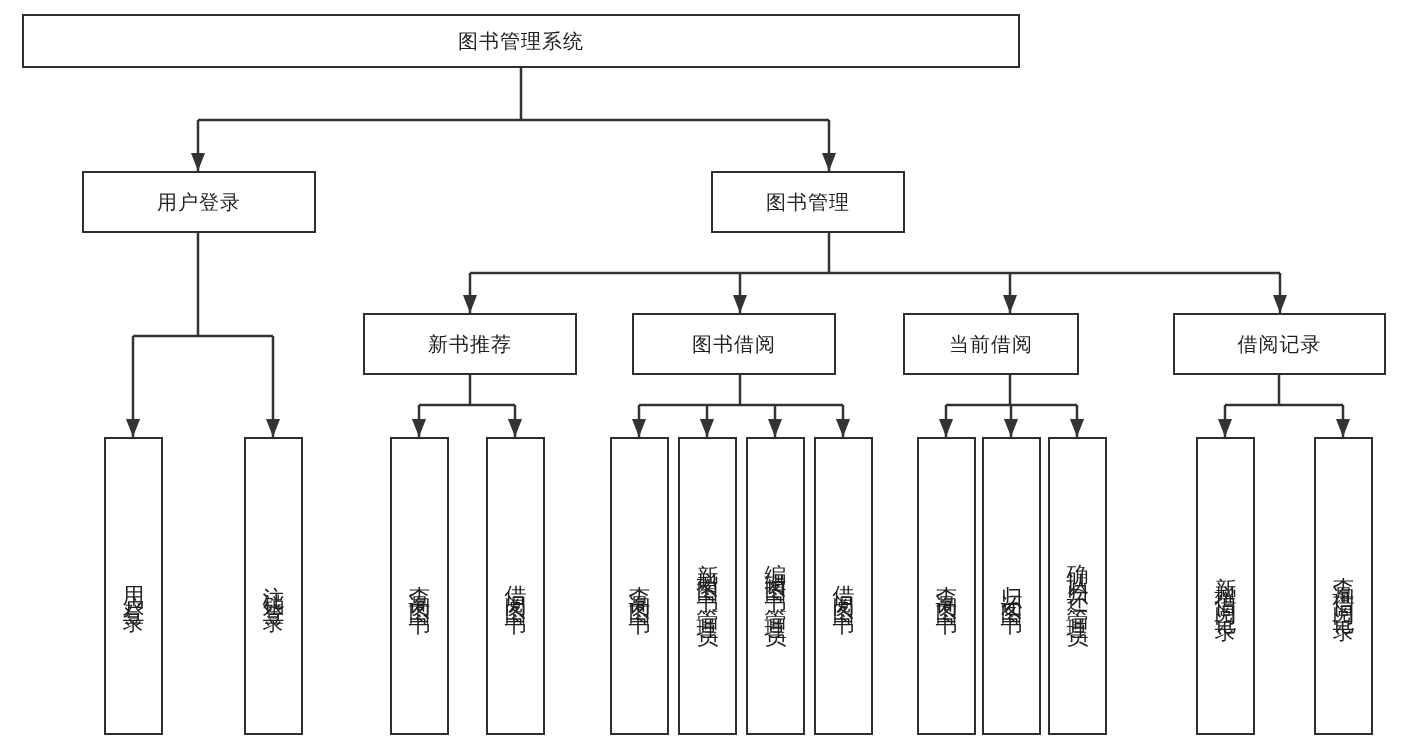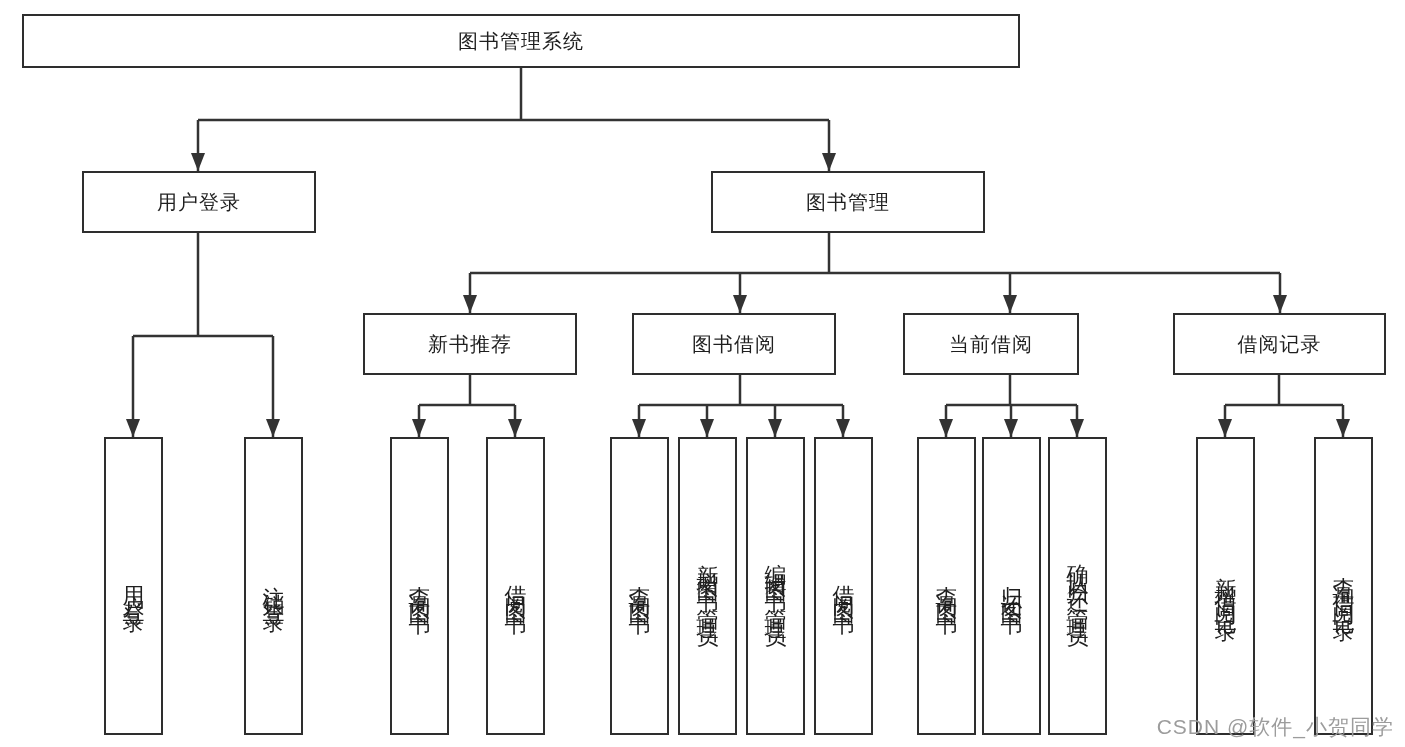--- a/index.html
+++ b/index.html
@@ -107,21 +107,21 @@
       <path d="M1279,375 V405"></path>
       <path d="M1225,405 H1343"></path>
       <path d="M1225,405 V437" marker-end="url(#arrow)"></path>
       <path d="M1343,405 V437" marker-end="url(#arrow)"></path>
     </g>
   </svg>
 
   <div class="node root">图书管理系统</div>
 
   <div class="node lvl2" style="left:82px;  width:234px;">用户登录</div>
-  <div class="node lvl2" style="left:711px; width:274px;">图书管理</div>
+  <div class="node lvl2" style="left:711px; width:194px;">图书管理</div>
 
   <div class="node lvl3" style="left:363px;  width:214px;">新书推荐</div>
   <div class="node lvl3" style="left:632px;  width:204px;">图书借阅</div>
   <div class="node lvl3" style="left:903px;  width:176px;">当前借阅</div>
   <div class="node lvl3" style="left:1173px; width:213px;">借阅记录</div>
 
   <div class="node leaf" style="left:104px;">
     <span class="vtext">用户登录</span>
   </div>
   <div class="node leaf" style="left:244px;">
@@ -158,15 +158,14 @@
     <span class="vtext">确认归还（管理员）</span>
   </div>
 
   <div class="node leaf" style="left:1196px;">
     <span class="vtext">新增借阅记录</span>
   </div>
   <div class="node leaf" style="left:1314px;">
     <span class="vtext">查询借阅记录</span>
   </div>
 
-  <div class="watermark">CSDN @软件_小贺同学</div>
 
 </div>
 
 </body></html>

